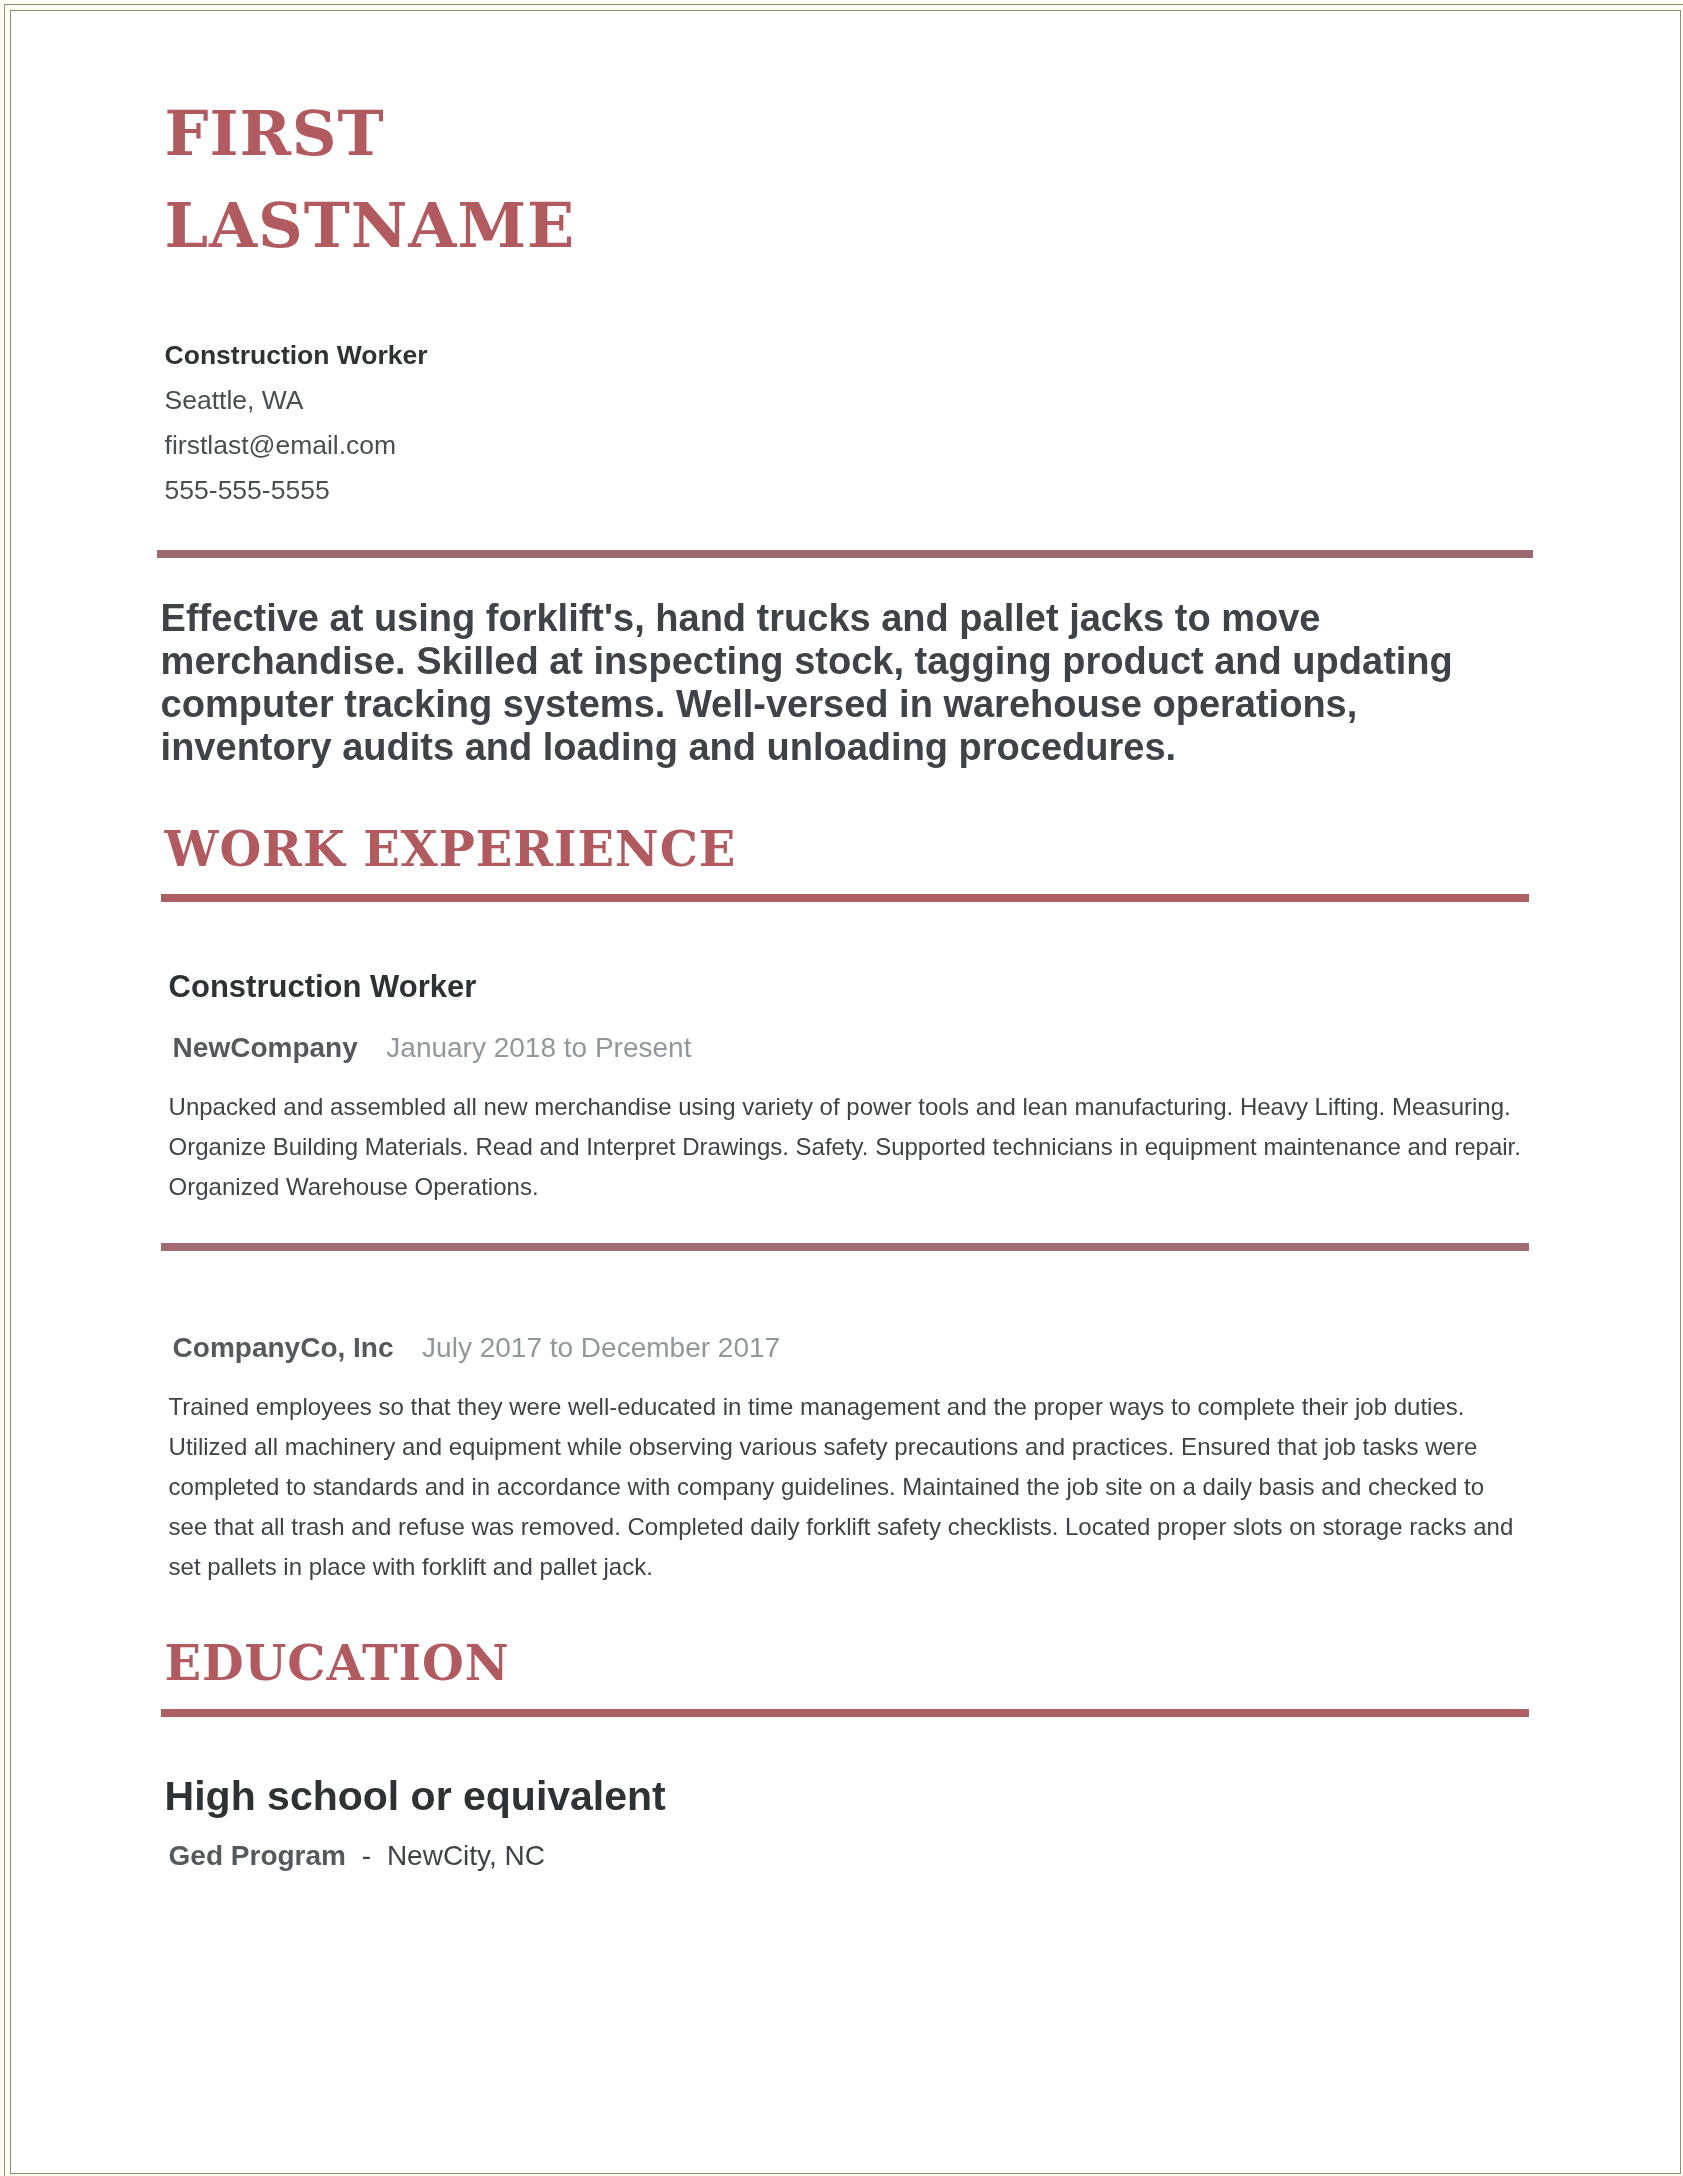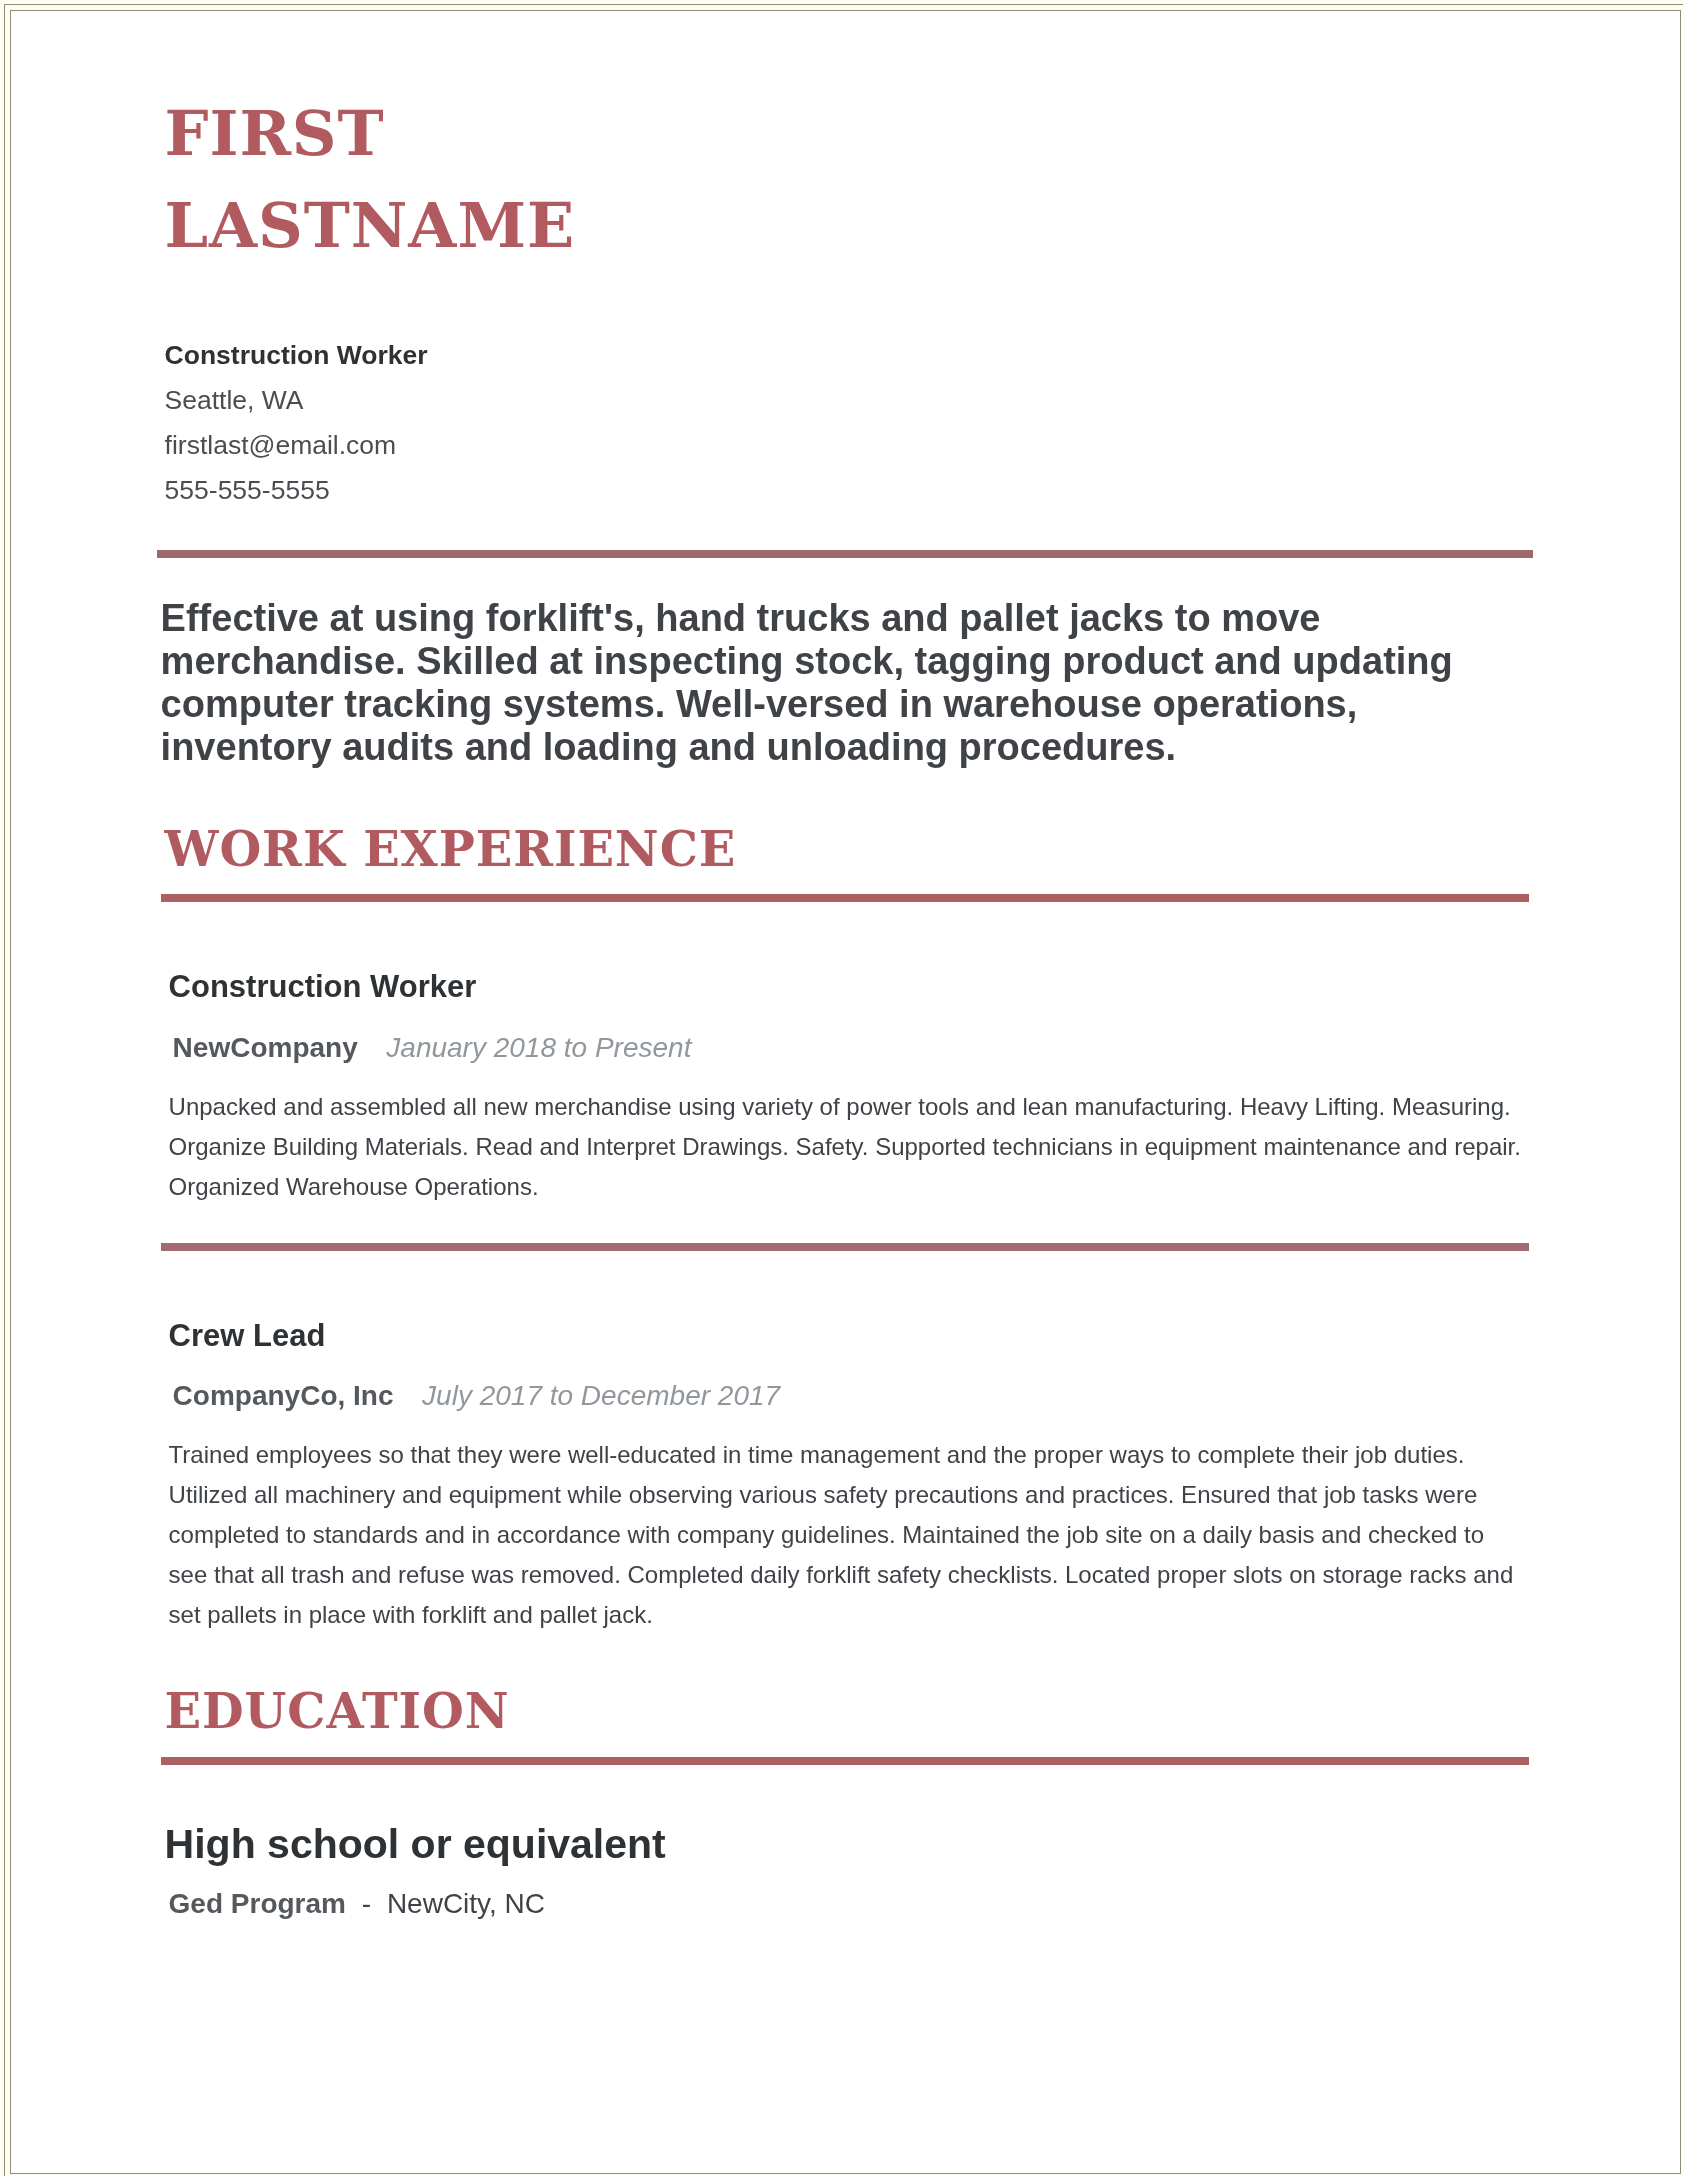--- a/index.html
+++ b/index.html
@@ -101,21 +101,21 @@
   .job-meta {
     margin-top: 13.7px;
     font-size: 28px;
     line-height: 37px;
   }
   .job-company {
     font-weight: 700;
     color: var(--muted-dark);
     margin-right: 12.8px;
   }
-  .job-dates { color: var(--muted); font-style: italic; }
+  .job-dates { color: var(--muted); }
   .job-desc {
     margin-top: 12.8px;
     font-size: 24px;
     line-height: 40px;
     color: var(--text);
   }
   .rule-thin {
     margin-top: 28px;
     height: 1.8px;
     background: var(--rule-thin);
@@ -175,21 +175,20 @@
           <div class="job-meta">
             <span class="job-company">NewCompany</span>
             <span class="job-dates">January 2018 to Present</span>
           </div>
           <p class="job-desc">Unpacked and assembled all new merchandise using variety of power tools and lean manufacturing. Heavy Lifting. Measuring. Organize Building Materials. Read and Interpret Drawings. Safety. Supported technicians in equipment maintenance and repair. Organized Warehouse Operations.</p>
         </div>
 
         <hr class="rule-thin">
 
         <div class="job">
-          <div class="job-name">Crew Lead</div>
           <div class="job-meta">
             <span class="job-company">CompanyCo, Inc</span>
             <span class="job-dates">July 2017 to December 2017</span>
           </div>
           <p class="job-desc">Trained employees so that they were well-educated in time management and the proper ways to complete their job duties. Utilized all machinery and equipment while observing various safety precautions and practices. Ensured that job tasks were completed to standards and in accordance with company guidelines. Maintained the job site on a daily basis and checked to see that all trash and refuse was removed. Completed daily forklift safety checklists. Located proper slots on storage racks and set pallets in place with forklift and pallet jack.</p>
         </div>
       </div>
 
       <div class="edu-section">
         <h2 class="section-heading">EDUCATION</h2>

